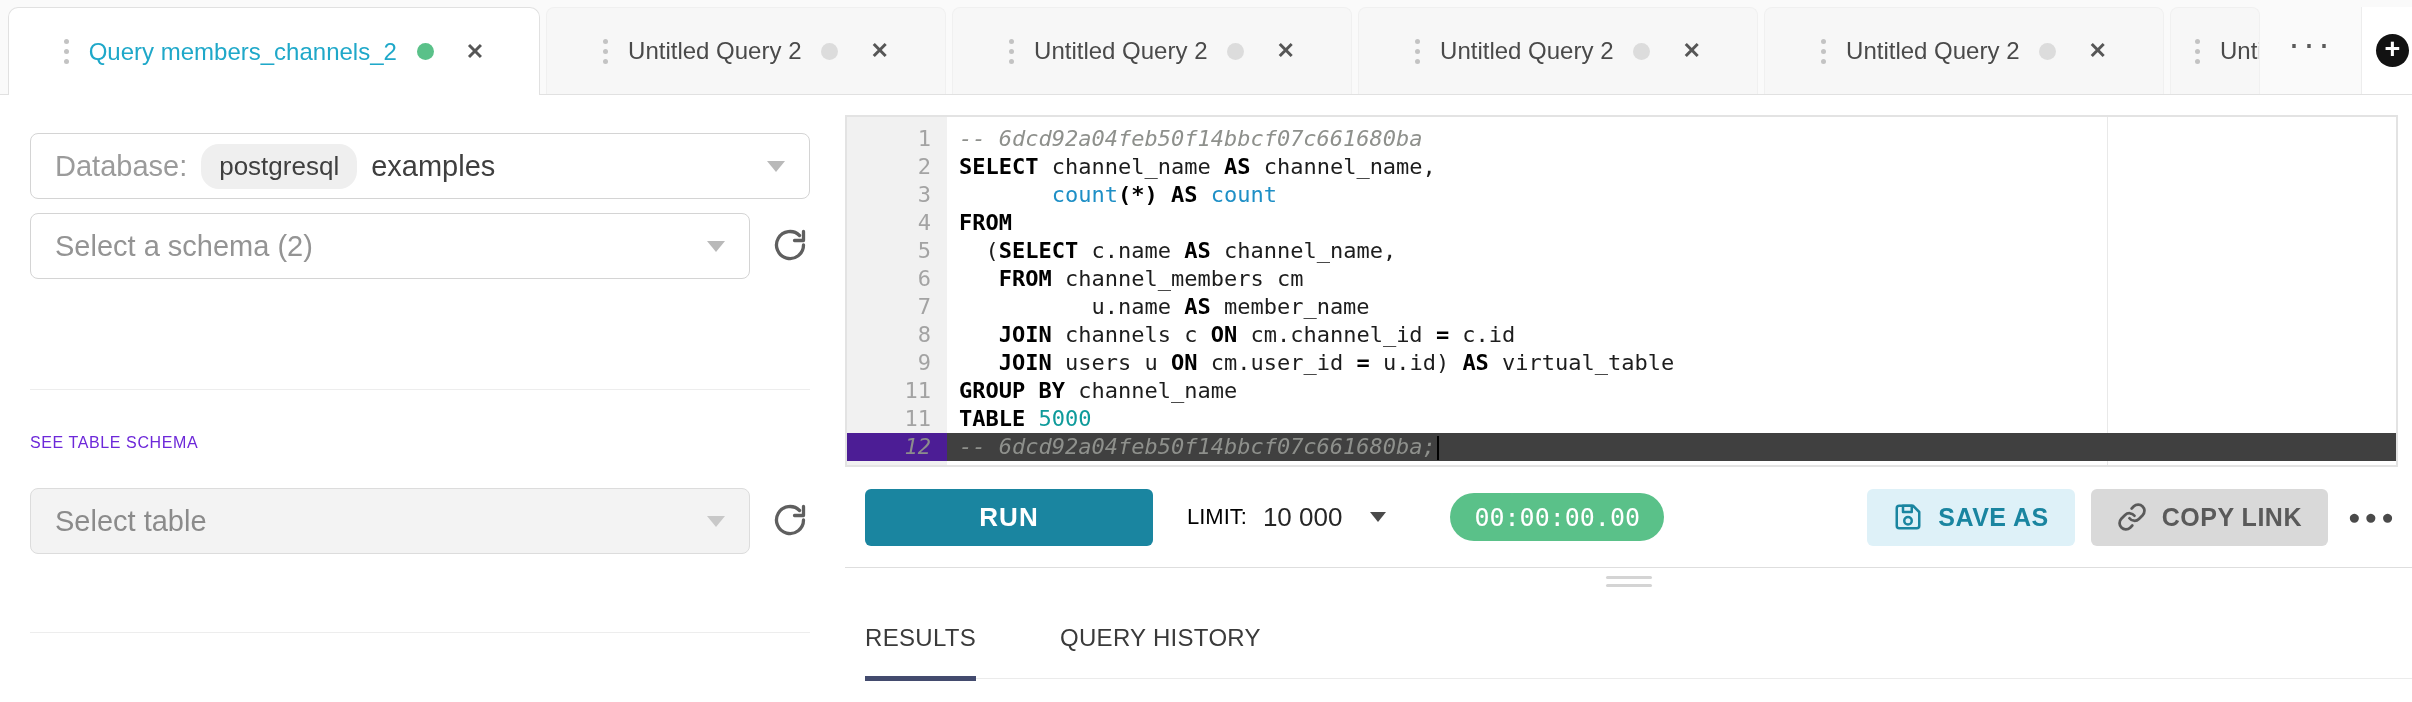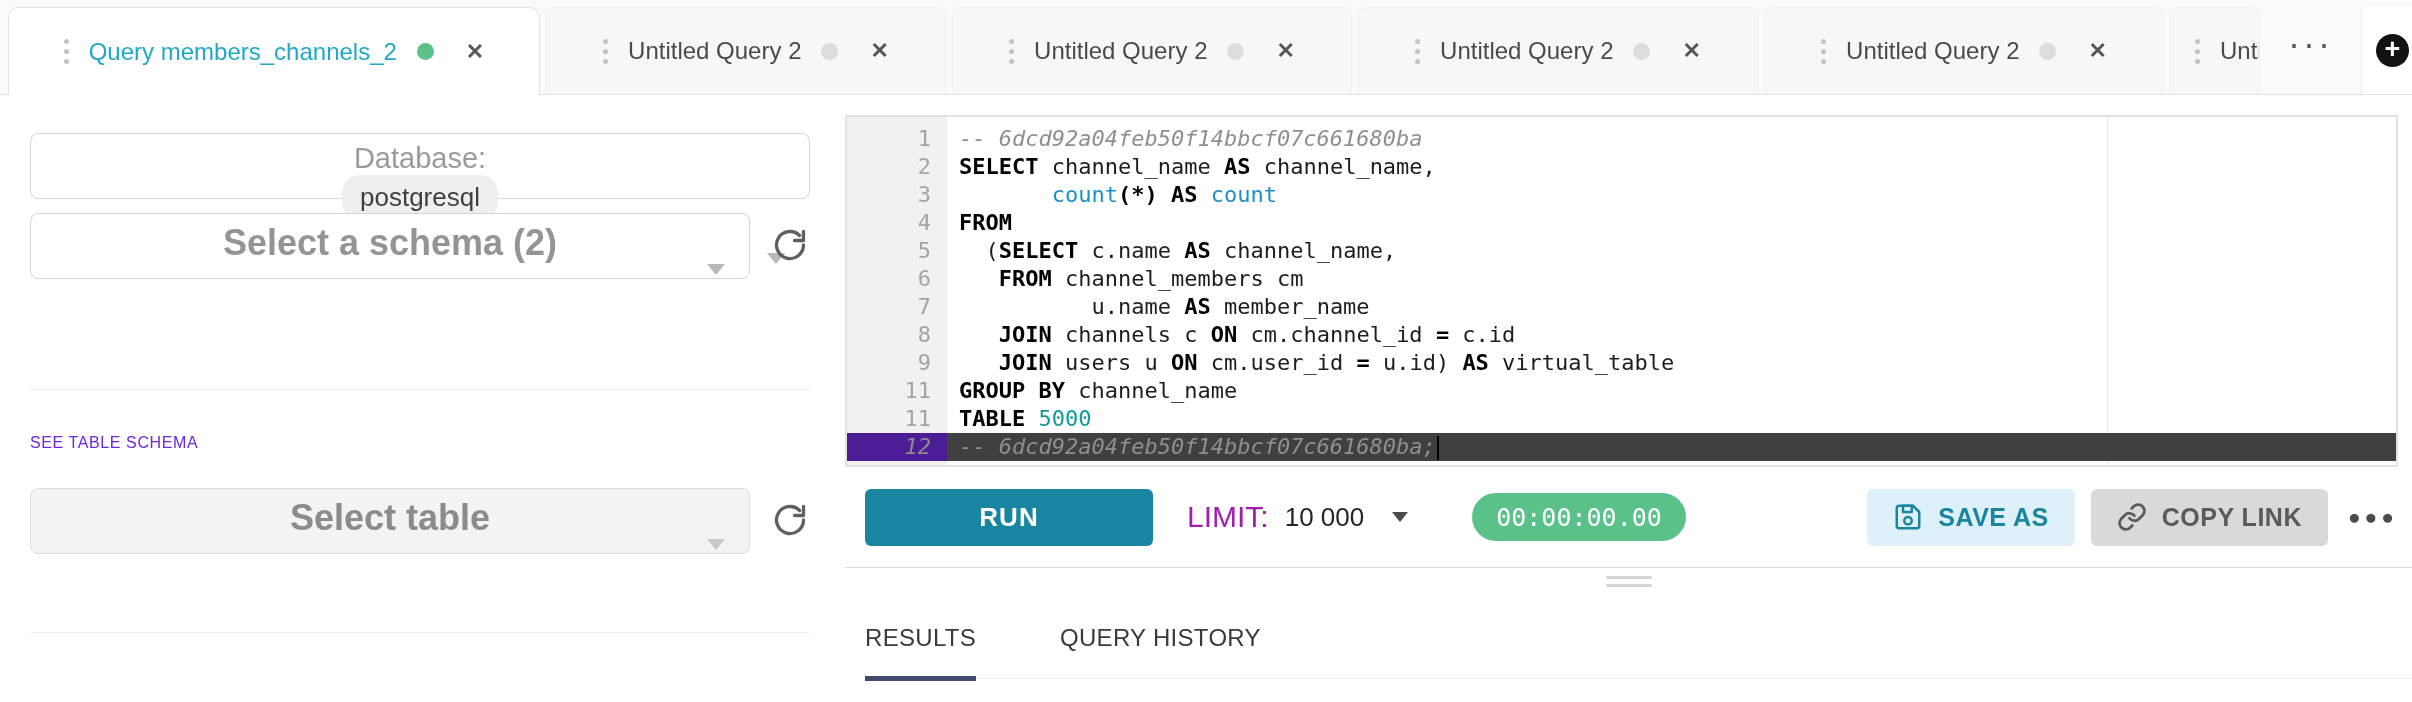--- a/index.html
+++ b/index.html
@@ -30,26 +30,26 @@
   .add-btn { width:33px; height:33px; border-radius:50%; background:#121212; color:#fff;
     font-size:27px; font-weight:700; border:none; display:flex; align-items:center;
     justify-content:center; line-height:1; cursor:pointer; padding-bottom:3px; }
 
   
   .main { display:flex; height:607px; }
 
   
   .sidebar { width:845px; flex-shrink:0; padding:38px 35px 0 30px; }
   .sel { height:66px; border:1px solid #d4d4d4; border-radius:8px; background:#fff;
-    display:flex; align-items:center; padding:8px 24px; cursor:pointer;flex-direction:column; }
+    display:flex; align-items:center; padding:16px 24px; cursor:pointer; }
   .sel-label { color:#9b9b9b; font-size:29px; }
   .pill { background:#efefef; border-radius:18px; padding:7px 18px; font-size:26px;
     color:#3f3f3f; margin:0 14px 0 14px; }
   .sel-value { font-size:29px; color:#3f3f3f; }
-  .sel-ph { font-size:36px; color:#949494;font-weight:bold; }
+  .sel-ph { font-size:29px; color:#949494; }
   .caret { margin-left:auto; width:0; height:0; border-left:9px solid transparent;
     border-right:9px solid transparent; border-top:11px solid #b9b9b9; }
   .sel-row { display:flex; align-items:center; margin-top:14px; gap:20px; }
   .sel-row .sel { flex:1; }
   .refresh { background:none; border:none; color:#5f5f5f; cursor:pointer; width:40px;
     height:40px; padding:0; flex-shrink:0; }
   .refresh svg { width:36px; height:36px; }
   .divider { height:1px; background:#ededed; }
   .div1 { margin-top:110px; }
   .div2 { margin-top:78px; }
@@ -79,21 +79,21 @@
   .cursor { display:inline-block; width:2px; height:24px; background:#000;
     vertical-align:middle; margin-left:1px; }
 
   
   .toolbar { height:100px; display:flex; align-items:center; padding-left:20px;
     margin-right:14px; }
   .run { width:288px; height:57px; background:var(--primary-dark,#1a85a0); color:#fff;
     border:none; border-radius:6px; font-family:inherit; font-size:26px; font-weight:700;
     letter-spacing:1px; cursor:pointer; }
   .limit { display:flex; align-items:center; margin-left:34px; gap:16px; cursor:pointer; }
-  .limit-label { font-size:30px; color:#a21caf; }
+  .limit-label { font-size:22px; color:#000000; }
   .limit-value { font-size:26px; color:#262626; }
   .limit-caret { width:0; height:0; border-left:8px solid transparent;
     border-right:8px solid transparent; border-top:10px solid #4a4a4a; margin-left:12px; }
   .timer { margin-left:64px; min-width:173px; height:48px; padding:0 24px;
     border-radius:26px; background:var(--success,#5ac189); color:#fff; display:flex;
     align-items:center; justify-content:center;
     font-family:"DejaVu Sans Mono", monospace; font-size:25px; }
   .spacer { flex:1; }
   .btn-ico { display:flex; align-items:center; gap:15px; height:57px; padding:0 26px;
     border:none; border-radius:6px; font-family:inherit; font-size:25px; font-weight:700;

